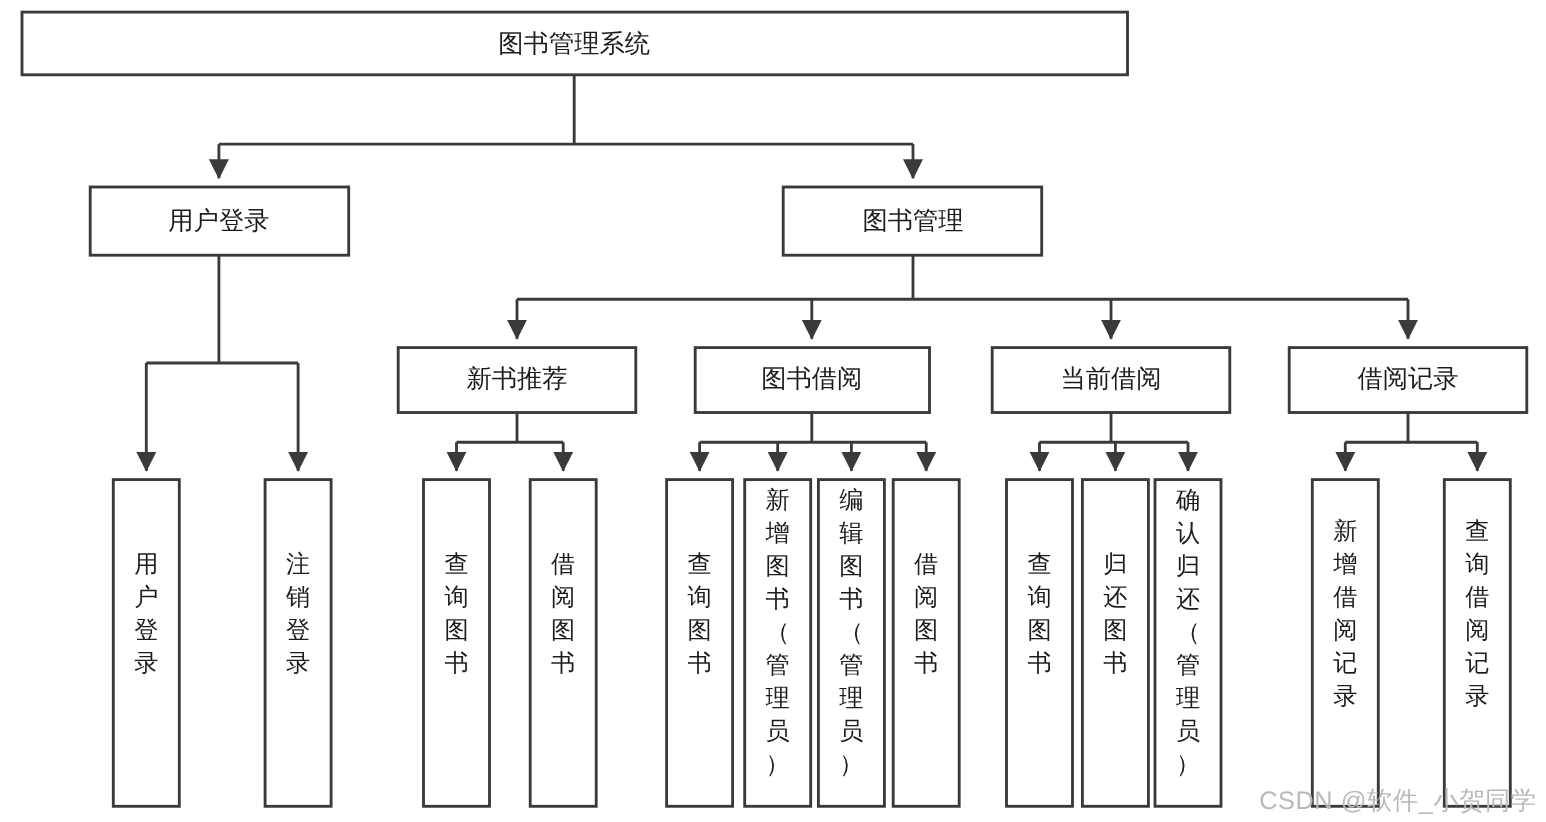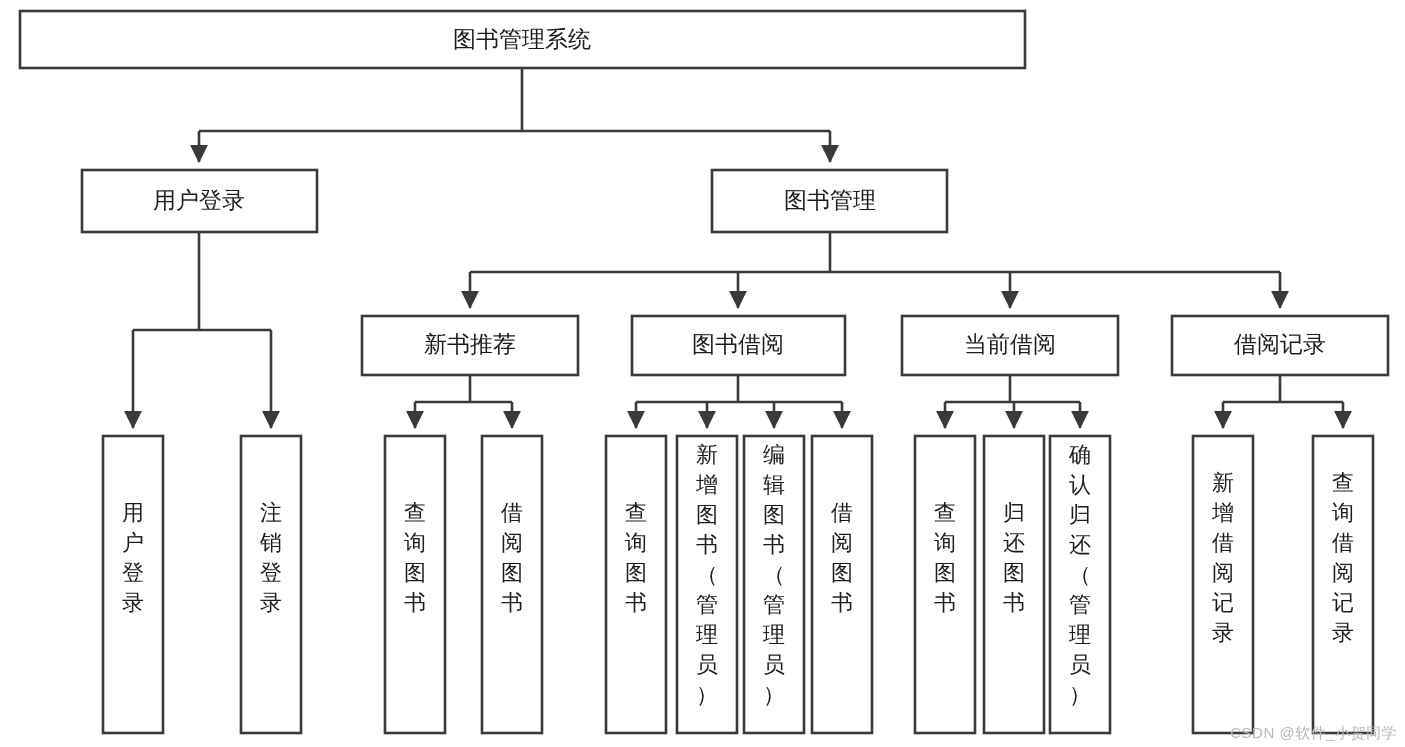--- a/index.html
+++ b/index.html
@@ -51,21 +51,21 @@
   }
   .arrow-head {
     fill: #3a3a3a;
     stroke: none;
   }
   .watermark {
     position: absolute;
     right: 8px;
     bottom: 4px;
     font-family: "Liberation Sans", sans-serif;
-    font-size: 15px;
+    font-size: 23px;
     color: #b9b9b9;
     white-space: nowrap;
     letter-spacing: 0.5px;
   }
 </style>
 </head>
 <body>
 
 <div id="diagram-root">
   <svg class="flow" viewBox="0 0 1405 747" xmlns="http://www.w3.org/2000/svg">

